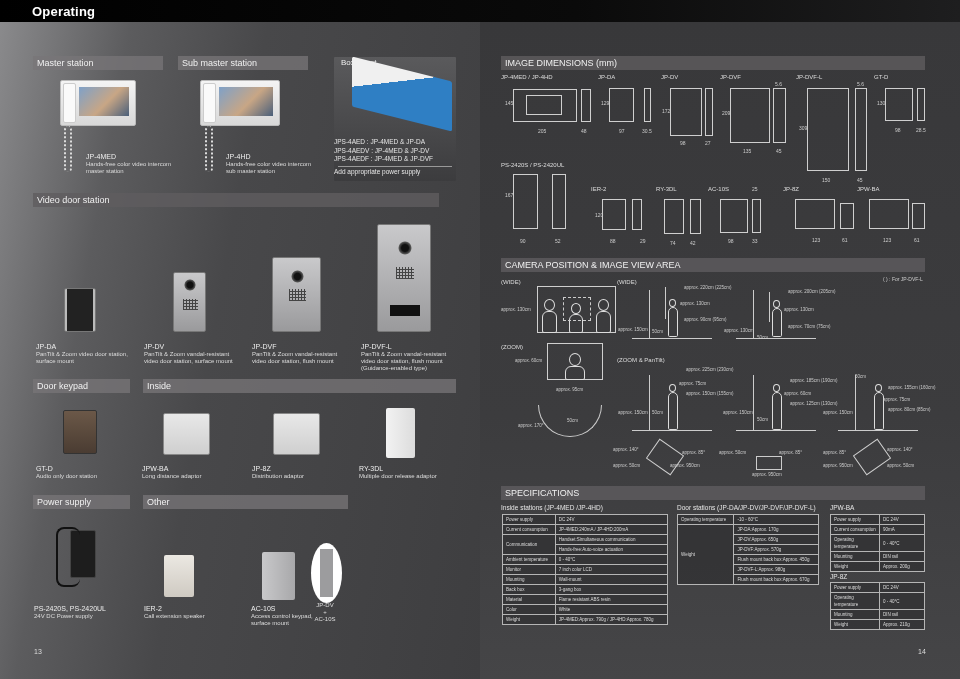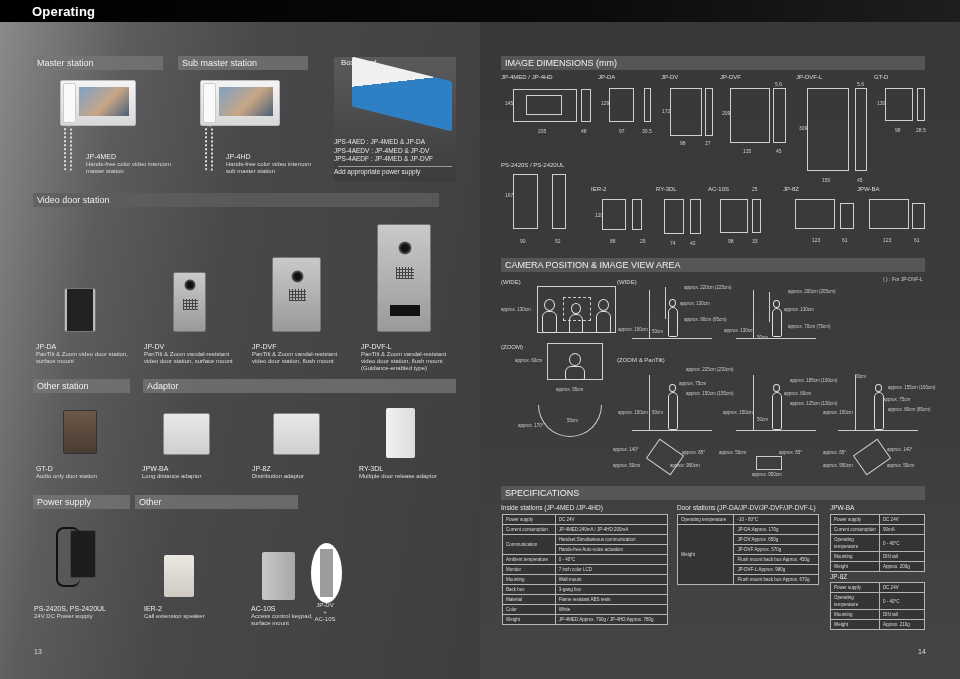--- a/index.html
+++ b/index.html
@@ -115,22 +115,22 @@
   <div>PanTilt &amp; Zoom vandal-resistant</div>
   <div>video door station, flush mount</div>
 </div>
 <div class="cap" style="left:361px;top:343px;width:100px">
   <span class="m">JP-DVF-L</span>
   <div>PanTilt &amp; Zoom vandal-resistant</div>
   <div>video door station, flush mount</div>
   <div>(Guidance-enabled type)</div>
 </div>
 
-<div class="sechead" style="left:33px;top:379px;width:97px">Other station</div>
-<div class="sechead" style="left:143px;top:379px;width:313px">Adaptor</div>
+<div class="sechead" style="left:33px;top:379px;width:97px">Door keypad</div>
+<div class="sechead" style="left:143px;top:379px;width:313px">Inside</div>
 <div class="prod" style="left:63px;top:410px;width:34px;height:44px;background:linear-gradient(180deg,#6b5848,#4a3c32);border:1px solid #333"></div>
 <div class="prod" style="left:163px;top:413px;width:47px;height:42px;background:linear-gradient(180deg,#e8e8e8,#cfcfcf);border:1px solid #888"></div>
 <div class="prod" style="left:273px;top:413px;width:47px;height:42px;background:linear-gradient(180deg,#e8e8e8,#cfcfcf);border:1px solid #888"></div>
 <div class="prod" style="left:386px;top:408px;width:29px;height:50px;background:linear-gradient(90deg,#f2f2f2,#dcdcdc);border-radius:2px"></div>
 <div class="cap" style="left:36px;top:465px">
   <span class="m">GT-D</span>
   <div>Audio only door station</div>
 </div>
 <div class="cap" style="left:142px;top:465px">
   <span class="m">JPW-BA</span>
@@ -139,21 +139,21 @@
 <div class="cap" style="left:252px;top:465px">
   <span class="m">JP-8Z</span>
   <div>Distribution adaptor</div>
 </div>
 <div class="cap" style="left:359px;top:465px">
   <span class="m">RY-3DL</span>
   <div>Multiple door release adaptor</div>
 </div>
 
 <div class="sechead" style="left:33px;top:495px;width:97px">Power supply</div>
-<div class="sechead" style="left:135px;top:495px;width:163px">Other</div>
+<div class="sechead" style="left:143px;top:495px;width:205px">Other</div>
 <div class="prod" style="left:70px;top:530px;width:26px;height:48px;background:#1d1d1d;border:1px solid #444"></div>
 <div style="position:absolute;left:56px;top:527px;width:24px;height:60px;border:2px solid #111;border-radius:8px;border-right:none"></div>
 <div class="prod" style="left:164px;top:555px;width:30px;height:42px;background:linear-gradient(180deg,#ebe8e2,#cfcac2)"></div>
 <div class="prod" style="left:262px;top:552px;width:33px;height:48px;background:linear-gradient(90deg,#c8c8ca,#a8a8aa)"></div>
 <div class="prod" style="left:311px;top:543px;width:31px;height:60px;background:#fff;border-radius:50%">
   <div style="position:absolute;left:9px;top:6px;width:13px;height:48px;background:#9c9c9e"></div>
 </div>
 <div class="cap" style="left:34px;top:605px">
   <span class="m">PS-2420S, PS-2420UL</span>
   <div>24V DC Power supply</div>

